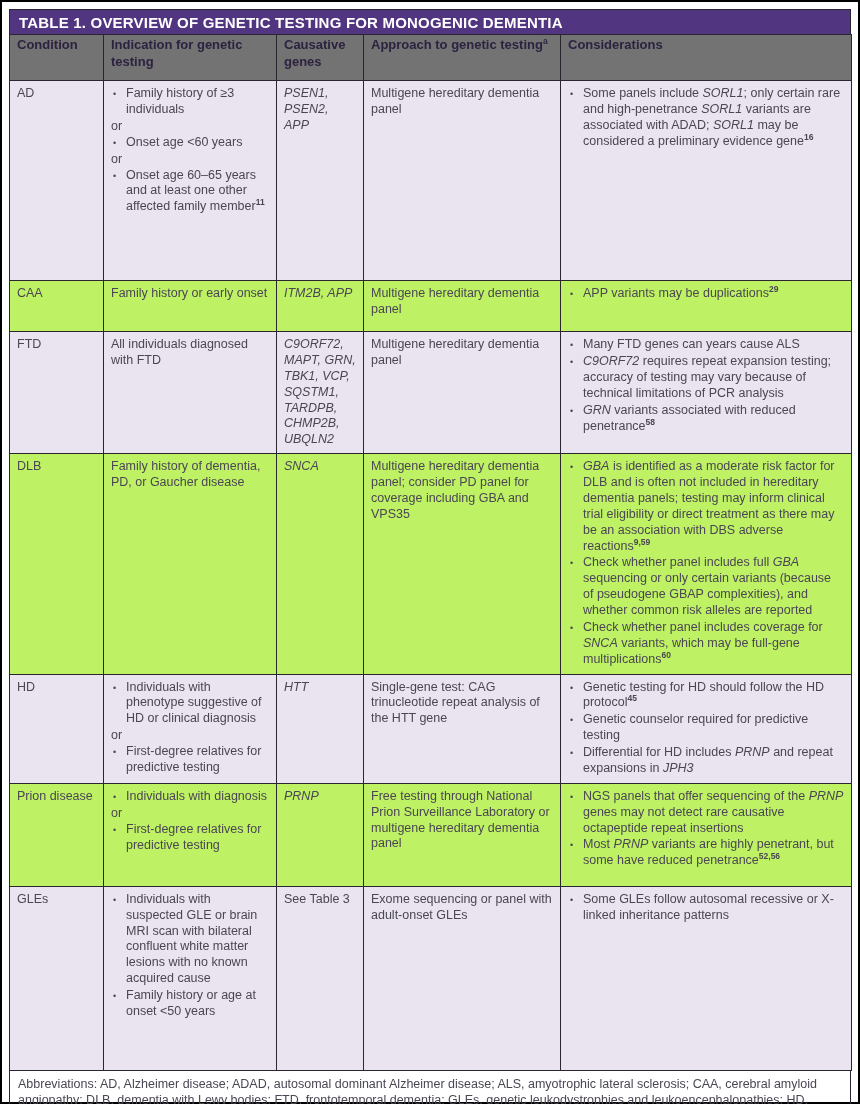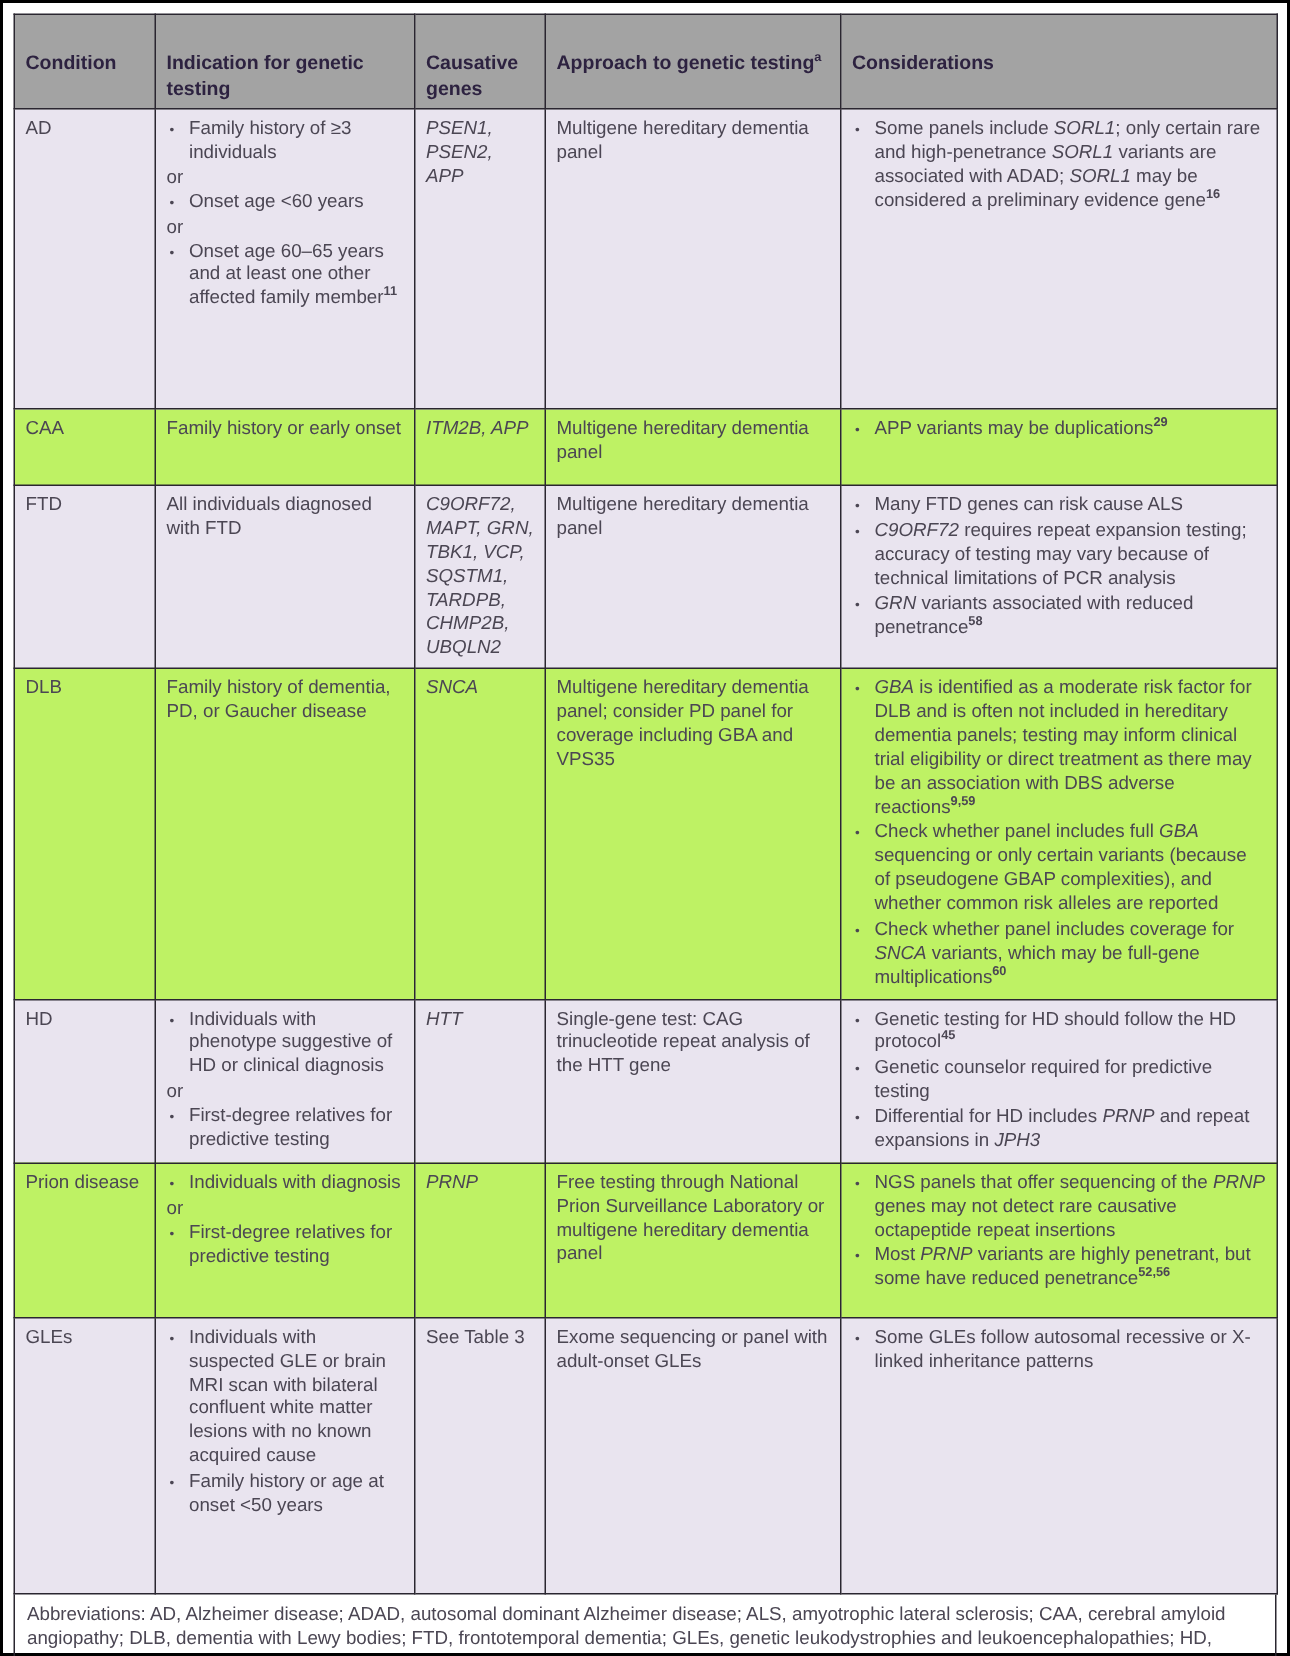--- a/index.html
+++ b/index.html
@@ -12,40 +12,43 @@
     background:#523581;color:#ffffff;font-weight:bold;font-size:15px;
     padding:4px 9px 3px 9px;letter-spacing:.2px;
     border:1px solid #2a2630;border-bottom:none;
   }
   table{width:100%;border-collapse:collapse;table-layout:fixed;}
   th,td{
     border:1px solid #2a2630;vertical-align:top;
     padding:5px 7px;font-size:12.5px;line-height:1.27;
   }
   th{
-    background:#a3a3a3;color:#2d2240;text-align:left;
-    font-size:13px;font-weight:bold;height:46px;box-sizing:border-box;padding-top:24px;
+    background:#737373;color:#2d2240;text-align:left;
+    font-size:13px;font-weight:bold;height:46px;box-sizing:border-box;padding-top:2px;
   }
   tr.alt td{background:#e9e4ef;}
   td{background:#bef264;}
   .li{display:flex;margin-bottom:1px;}
   .bullet{flex:0 0 13px;font-size:9px;line-height:16px;padding-left:2px;color:#4b4653;}
   .lt{flex:1;}
   .plain{margin:0;}
   sup{font-size:8.5px;font-weight:700;line-height:0;}
   i{font-style:italic;}
   .footnotes{
     border:1px solid #2a2630;border-top:none;
     padding:5px 8px 6px 8px;font-size:12.5px;line-height:1.32;
   }
 </style>
 </head>
 <body>
 
 <div class="page">
+  <div class="title-bar">
+    <span>TABLE 1. OVERVIEW OF GENETIC TESTING FOR MONOGENIC DEMENTIA</span>
+  </div>
 
   <table>
     <colgroup>
       <col style="width:94px">
       <col style="width:173px">
       <col style="width:87px">
       <col style="width:197px">
       <col style="width:291px">
     </colgroup>
     <thead>
@@ -102,21 +105,21 @@
         <tr class="alt" style="height: 122px;">
           <td>FTD</td>
           <td>
             <div class="plain">All individuals diagnosed with FTD</div>
           </td>
           <td><i>C9ORF72, MAPT, GRN, TBK1, VCP, SQSTM1, TARDPB, CHMP2B, UBQLN2</i></td>
           <td>Multigene hereditary dementia panel</td>
           <td>
             <div class="li">
               <span class="bullet">•</span>
-              <span class="lt">Many FTD genes can risk cause ALS</span>
+              <span class="lt">Many FTD genes can years cause ALS</span>
             </div>
             <div class="li">
               <span class="bullet">•</span>
               <span class="lt"><i>C9ORF72</i> requires repeat expansion testing; accuracy of testing may vary because of technical limitations of PCR analysis</span>
             </div>
             <div class="li">
               <span class="bullet">•</span>
               <span class="lt"><i>GRN</i> variants associated with reduced penetrance<sup>58</sup></span>
             </div>
           </td>

